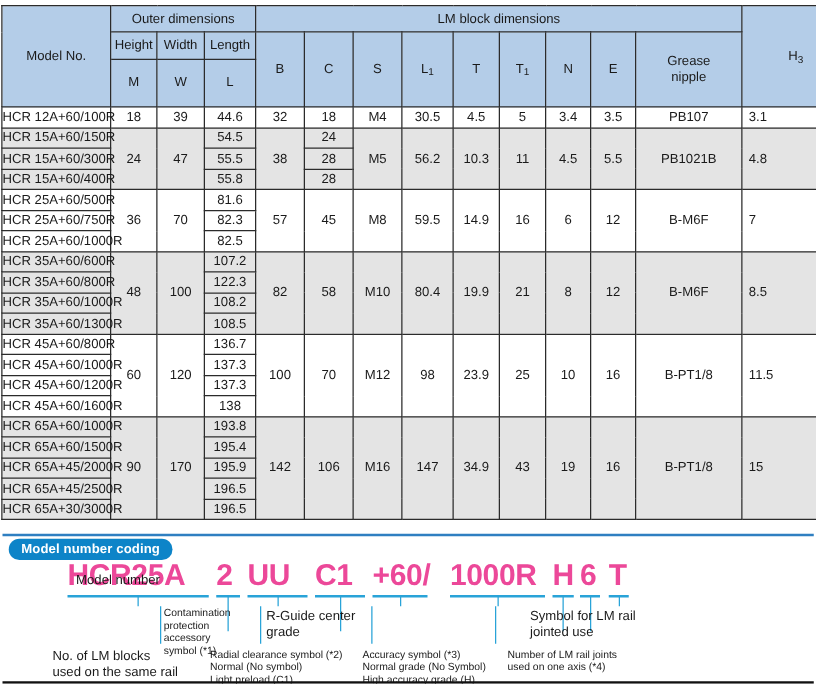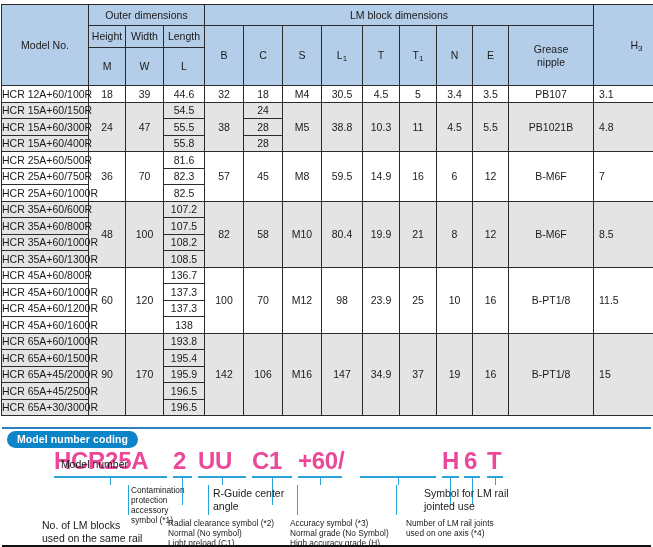--- a/index.html
+++ b/index.html
@@ -192,21 +192,21 @@
           <td class="val" style="text-align: left; padding-left: 5px;">3.1</td>
         </tr>
         <tr class="band-g">
           <td class="model">HCR 15A+60/150R</td>
           <td class="val" rowspan="3">24</td>
           <td class="val" rowspan="3">47</td>
           <td class="val">54.5</td>
           <td class="val" rowspan="3">38</td>
           <td class="val">24</td>
           <td class="val" rowspan="3">M5</td>
-          <td class="val" rowspan="3">38.8</td>
+          <td class="val" rowspan="3">56.2</td>
           <td class="val" rowspan="3">10.3</td>
           <td class="val" rowspan="3">11</td>
           <td class="val" rowspan="3">4.5</td>
           <td class="val" rowspan="3">5.5</td>
           <td class="val" rowspan="3">PB1021B</td>
           <td class="val" rowspan="3" style="text-align: left; padding-left: 5px;">4.8</td>
         </tr>
         <tr class="band-g">
           <td class="model">HCR 15A+60/300R</td>
           <td class="val">55.5</td>
@@ -252,21 +252,21 @@
           <td class="val" rowspan="4">80.4</td>
           <td class="val" rowspan="4">19.9</td>
           <td class="val" rowspan="4">21</td>
           <td class="val" rowspan="4">8</td>
           <td class="val" rowspan="4">12</td>
           <td class="val" rowspan="4">B-M6F</td>
           <td class="val" rowspan="4" style="text-align: left; padding-left: 5px;">8.5</td>
         </tr>
         <tr class="band-g">
           <td class="model">HCR 35A+60/800R</td>
-          <td class="val">107.5</td>
+          <td class="val">122.3</td>
         </tr>
         <tr class="band-g">
           <td class="model">HCR 35A+60/1000R</td>
           <td class="val">108.2</td>
         </tr>
         <tr class="band-g">
           <td class="model">HCR 35A+60/1300R</td>
           <td class="val">108.5</td>
         </tr>
         <tr class="band-w">
@@ -300,21 +300,21 @@
         <tr class="band-g">
           <td class="model">HCR 65A+60/1000R</td>
           <td class="val" rowspan="5">90</td>
           <td class="val" rowspan="5">170</td>
           <td class="val">193.8</td>
           <td class="val" rowspan="5">142</td>
           <td class="val" rowspan="5">106</td>
           <td class="val" rowspan="5">M16</td>
           <td class="val" rowspan="5">147</td>
           <td class="val" rowspan="5">34.9</td>
-          <td class="val" rowspan="5">37</td>
+          <td class="val" rowspan="5">43</td>
           <td class="val" rowspan="5">19</td>
           <td class="val" rowspan="5">16</td>
           <td class="val" rowspan="5">B-PT1/8</td>
           <td class="val" rowspan="5" style="text-align: left; padding-left: 5px;">15</td>
         </tr>
         <tr class="band-g">
           <td class="model">HCR 65A+60/1500R</td>
           <td class="val">195.4</td>
         </tr>
         <tr class="band-g">
@@ -338,20 +338,21 @@
 
   <div class="badge">Model number coding</div>
 
   <div class="codeline" id="codeline">
       <div class="tok" style="left: 54px; top: 0px;">HCR25A</div>
       <div class="tok" style="left: 173px; top: 0px;">2</div>
       <div class="tok" style="left: 198px; top: 0px;">UU</div>
       <div class="tok" style="left: 252px; top: 0px;">C1</div>
       <div class="tok" style="left: 298px; top: 0px;">+60</div>
       <div class="tok" style="left: 338px; top: 0px;">/</div>
+      <div class="tok" style="left: 360px; top: 0px;">1000R</div>
       <div class="tok" style="left: 442px; top: 0px;">H</div>
       <div class="tok" style="left: 464px; top: 0px;">6</div>
       <div class="tok" style="left: 487px; top: 0px;">T</div>
     </div>
 
   <div class="ul" style="left:54px;  top:472px; width:113px;"></div>
   <div class="ul" style="left:173px; top:472px; width:19px;"></div>
   <div class="ul" style="left:198px; top:472px; width:48px;"></div>
   <div class="ul" style="left:252px; top:472px; width:40px;"></div>
   <div class="ul" style="left:298px; top:472px; width:44px;"></div>
@@ -373,21 +374,21 @@
   <div class="divider" style="left:128px; top:481px; height:30px;"></div>
   <div class="divider" style="left:208px; top:481px; height:30px;"></div>
   <div class="divider" style="left:297px; top:481px; height:30px;"></div>
   <div class="divider" style="left:396px; top:481px; height:30px;"></div>
 
   <div class="note md" style="left:42px;  top:454px; width:86px;  text-align:right;">Model number</div>
   <div class="note sm" style="left:131px; top:481px; width:76px;">Contamination
 protection accessory
 symbol (*1)</div>
   <div class="note md" style="left:213px; top:483px; width:84px;">R-Guide center
-angle</div>
+grade</div>
   <div class="note md" style="left:424px; top:483px; width:120px;">Symbol for LM rail
 jointed use</div>
 
   <div class="note md" style="left:42px;  top:515px; width:120px;">No. of LM blocks
 used on the same rail</div>
   <div class="note sm" style="left:168px; top:514px; width:120px;">Radial clearance symbol (*2)
 Normal (No symbol)
 Light preload (C1)</div>
   <div class="note sm" style="left:290px; top:514px; width:122px;">Accuracy symbol (*3)
 Normal grade (No Symbol)

